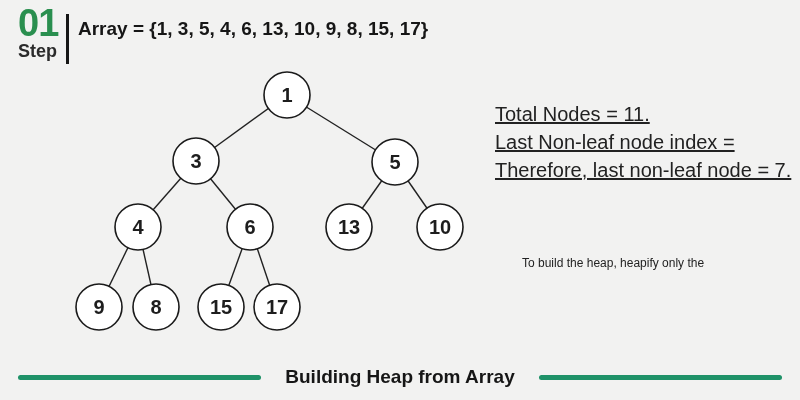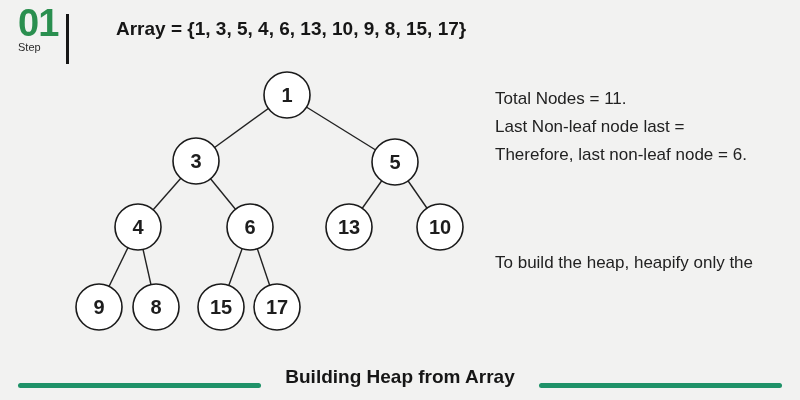--- a/index.html
+++ b/index.html
@@ -12,49 +12,49 @@
     color: #1d1d1d;
   }
   .stage { position: absolute; inset: 0; }
 
   
   .step-badge { position: absolute; left: 18px; top: 4px; width: 44px; text-align: left; }
   .step-number {
     font-size: 38px; font-weight: bold; line-height: 38px;
     letter-spacing: -1px;
   }
-  .step-label { font-size: 11px; font-weight: normal; color: #2b2b2b; margin-top: -1px; }
+  .step-label { font-size: 18px; font-weight: bold; color: #2b2b2b; margin-top: -1px; }
   .header-divider {
     position: absolute; left: 66px; top: 14px; width: 2.5px; height: 50px;
     background: #161616;
   }
 
   
   .header-text {
     position: absolute; left: 78px; top: 17px;
-    font-size: 19px; font-weight: bold; line-height: 23px; color: #161616; margin-left: 38px;
+    font-size: 19px; font-weight: bold; line-height: 23px; color: #161616;
   }
 
   
   .tree-svg { position: absolute; left: 0; top: 0; width: 800px; height: 400px; }
 
   
   .info-para1 {
-    position: absolute; left: 495px; top: 85px;
-    font-size: 17px; line-height: 28px; color: #222222;
+    position: absolute; left: 495px; top: 100px;
+    font-size: 20px; line-height: 28px; color: #222222; text-decoration: underline;
   }
   .info-para2 {
-    position: absolute; left: 495px; top: 249px;
-    font-size: 17px; line-height: 28px; color: #222222;
+    position: absolute; left: 522px; top: 249px;
+    font-size: 12px; line-height: 28px; color: #222222;
   }
 
   
   .footer {
     position: absolute; left: 18px; right: 18px; top: 366px;
-    display: flex; align-items: flex-end; gap: 24px;
+    display: flex; align-items: center; gap: 24px;
   }
   .footer-rule { flex: 1; height: 5px; border-radius: 3px; }
   .footer-title {
     font-size: 19px; font-weight: bold; color: #161616;
     letter-spacing: 0px; white-space: nowrap;
   }
 </style>
 </head>
 <body style="background: rgb(242, 242, 241);">
 
@@ -101,22 +101,22 @@
   </div>
 
   <div class="header-divider"></div>
 
   <div class="header-text">
     <div>Array = {1, 3, 5, 4, 6, 13, 10, 9, 8, 15, 17}</div>
   </div>
 
   <div class="info-para1">
     <div>Total Nodes = 11.</div>
-    <div>Last Non-leaf node last =</div>
-    <div>Therefore, last non-leaf node = 6.</div>
+    <div>Last Non-leaf node index =</div>
+    <div>Therefore, last non-leaf node = 7.</div>
   </div>
 
   <div class="info-para2">
     <div>To build the heap, heapify only the</div>
   </div>
 
   <div class="footer">
     <div class="footer-rule" style="background: rgb(31, 146, 104);"></div>
     <div class="footer-title">Building Heap from Array</div>
     <div class="footer-rule" style="background: rgb(31, 146, 104);"></div>

